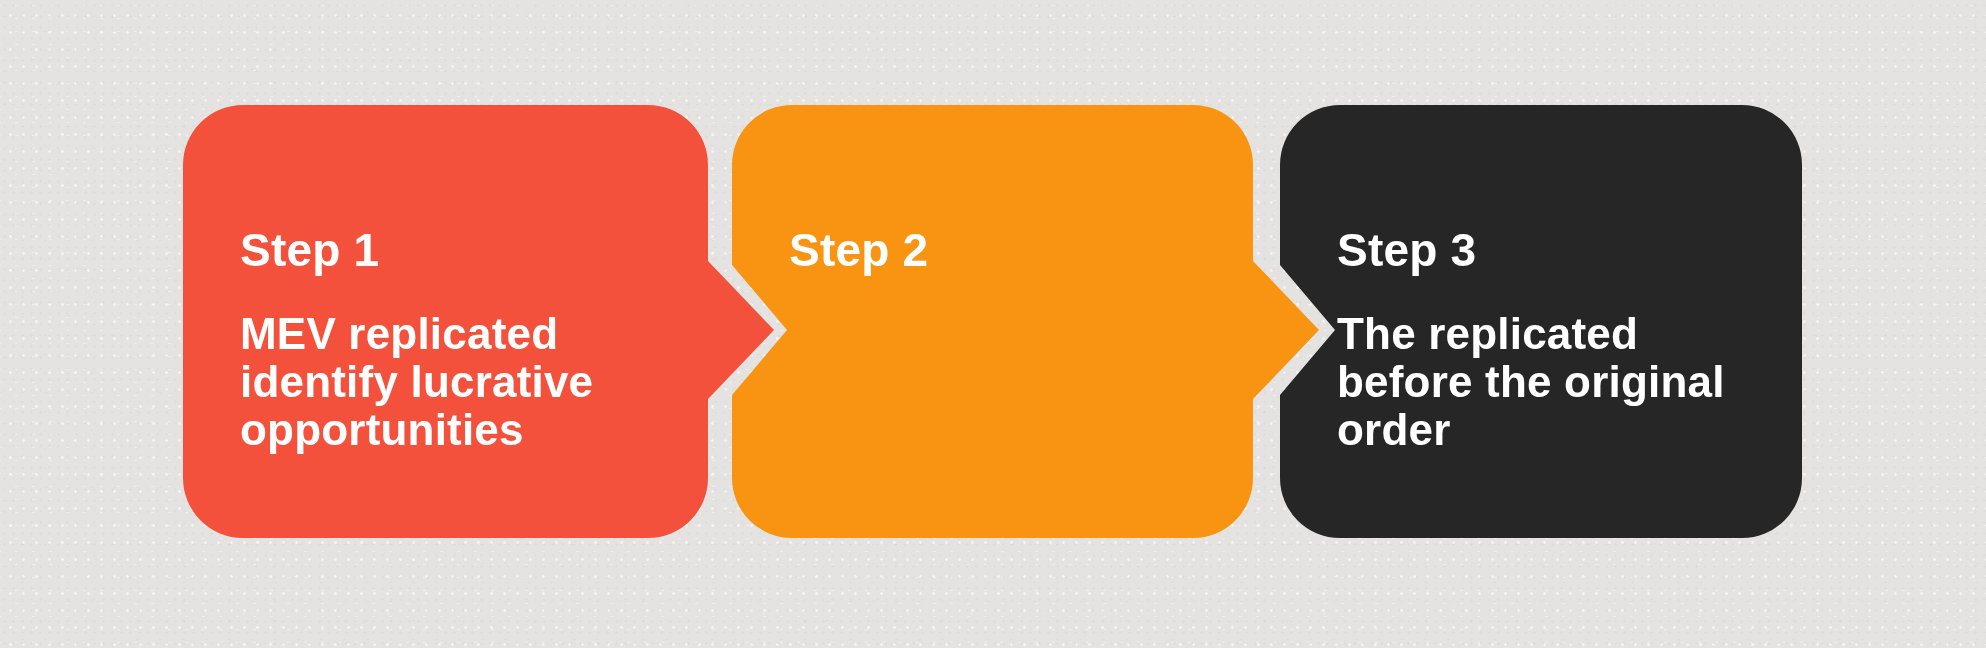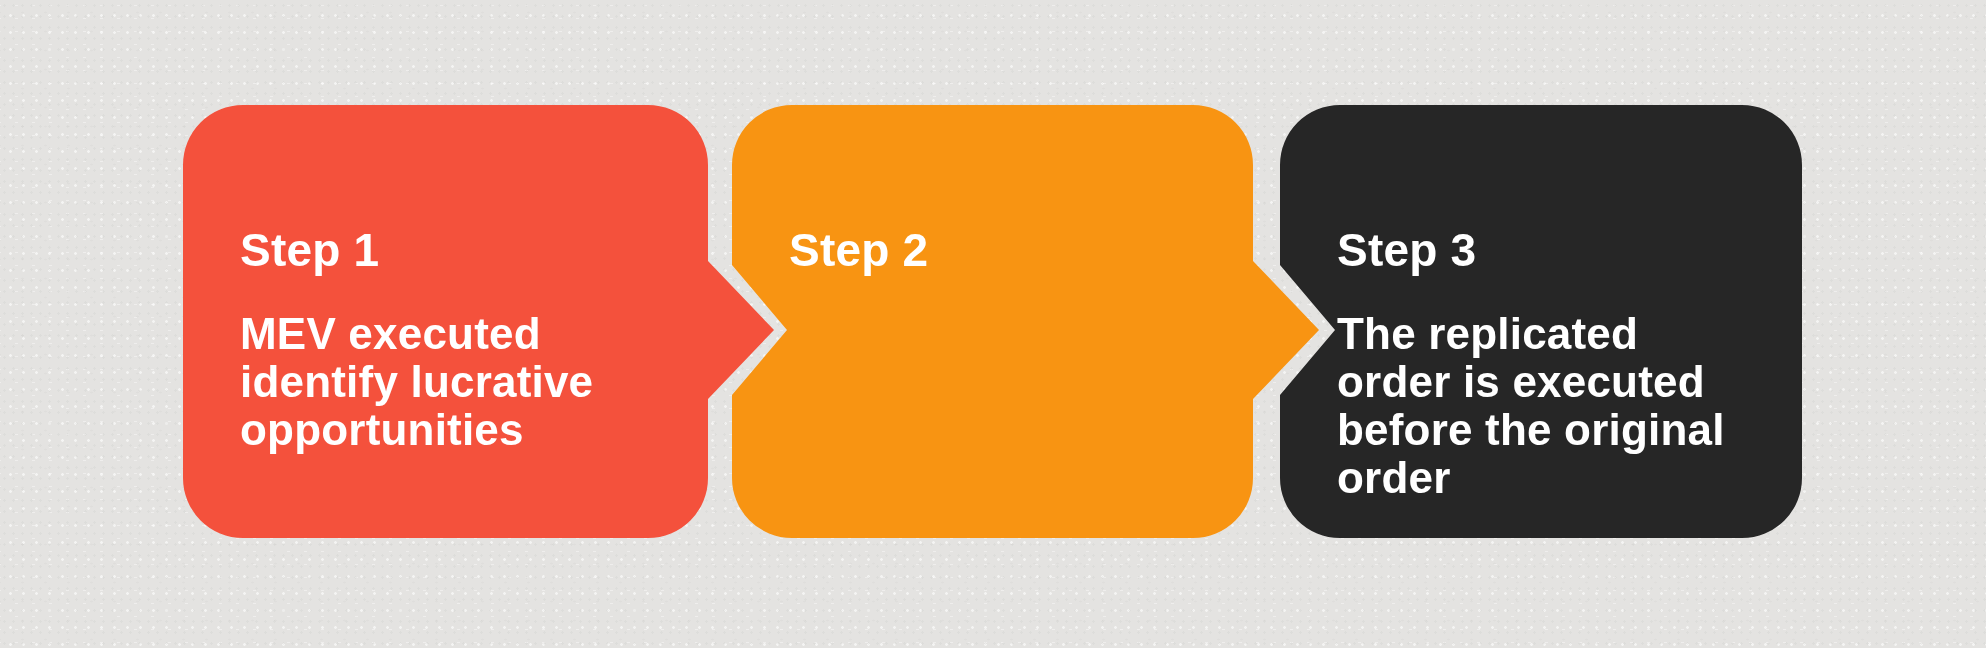--- a/index.html
+++ b/index.html
@@ -122,27 +122,26 @@
              V 395
              L 1335 330
              L 1280 265
              V 165
              A 60 60 0 0 1 1340 105
              Z" fill="#262626"></path>
   </svg>
 
   <div class="step-text step-title t1">Step 1</div>
   <div class="step-text step-body t1">
-    <div class="body-line">MEV executed</div>
+    <div class="body-line">MEV replicated</div>
     <div class="body-line">identify lucrative</div>
     <div class="body-line">opportunities</div>
   </div>
 
   <div class="step-text step-title t2">Step 2</div>
 
   <div class="step-text step-title t3">Step 3</div>
   <div class="step-text step-body t3">
     <div class="body-line">The replicated</div>
-    <div class="body-line">order is executed</div>
     <div class="body-line">before the original</div>
     <div class="body-line">order</div>
   </div>
 </div>
 
 </body></html>

